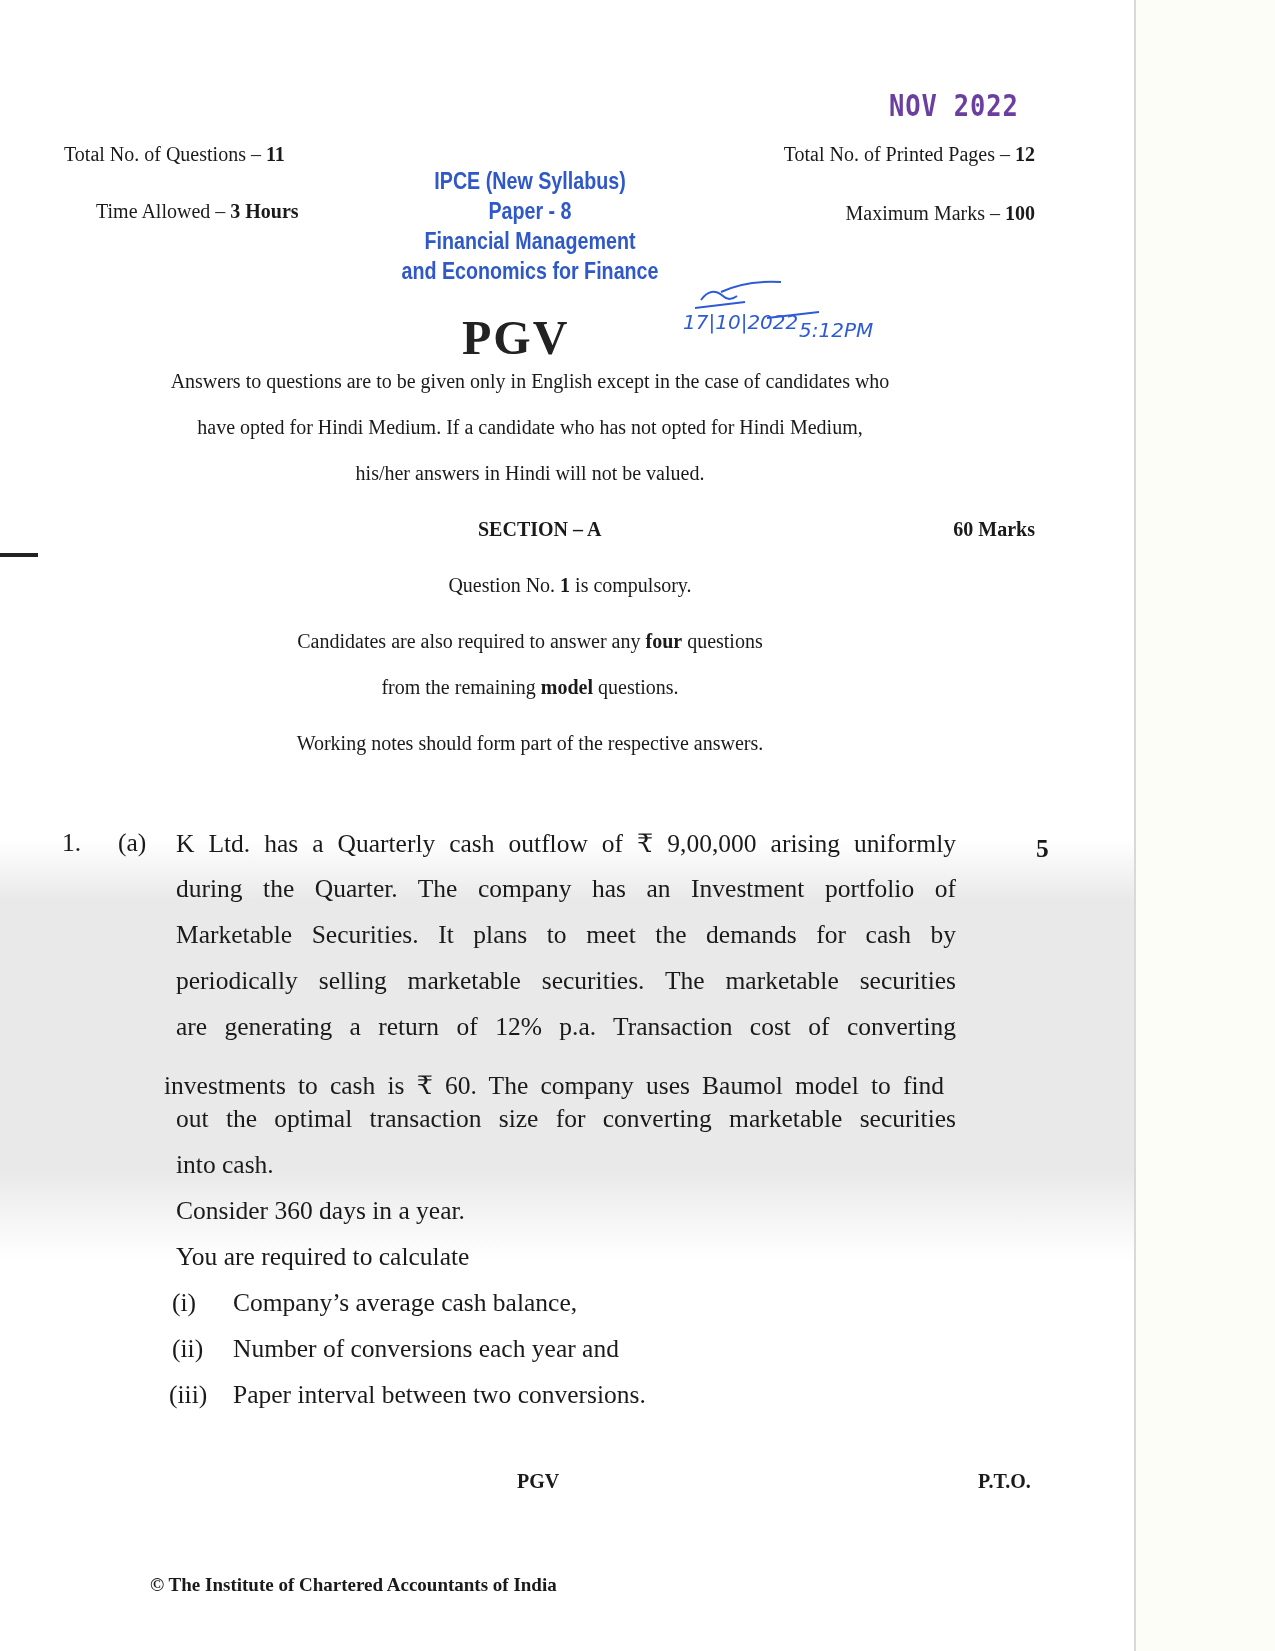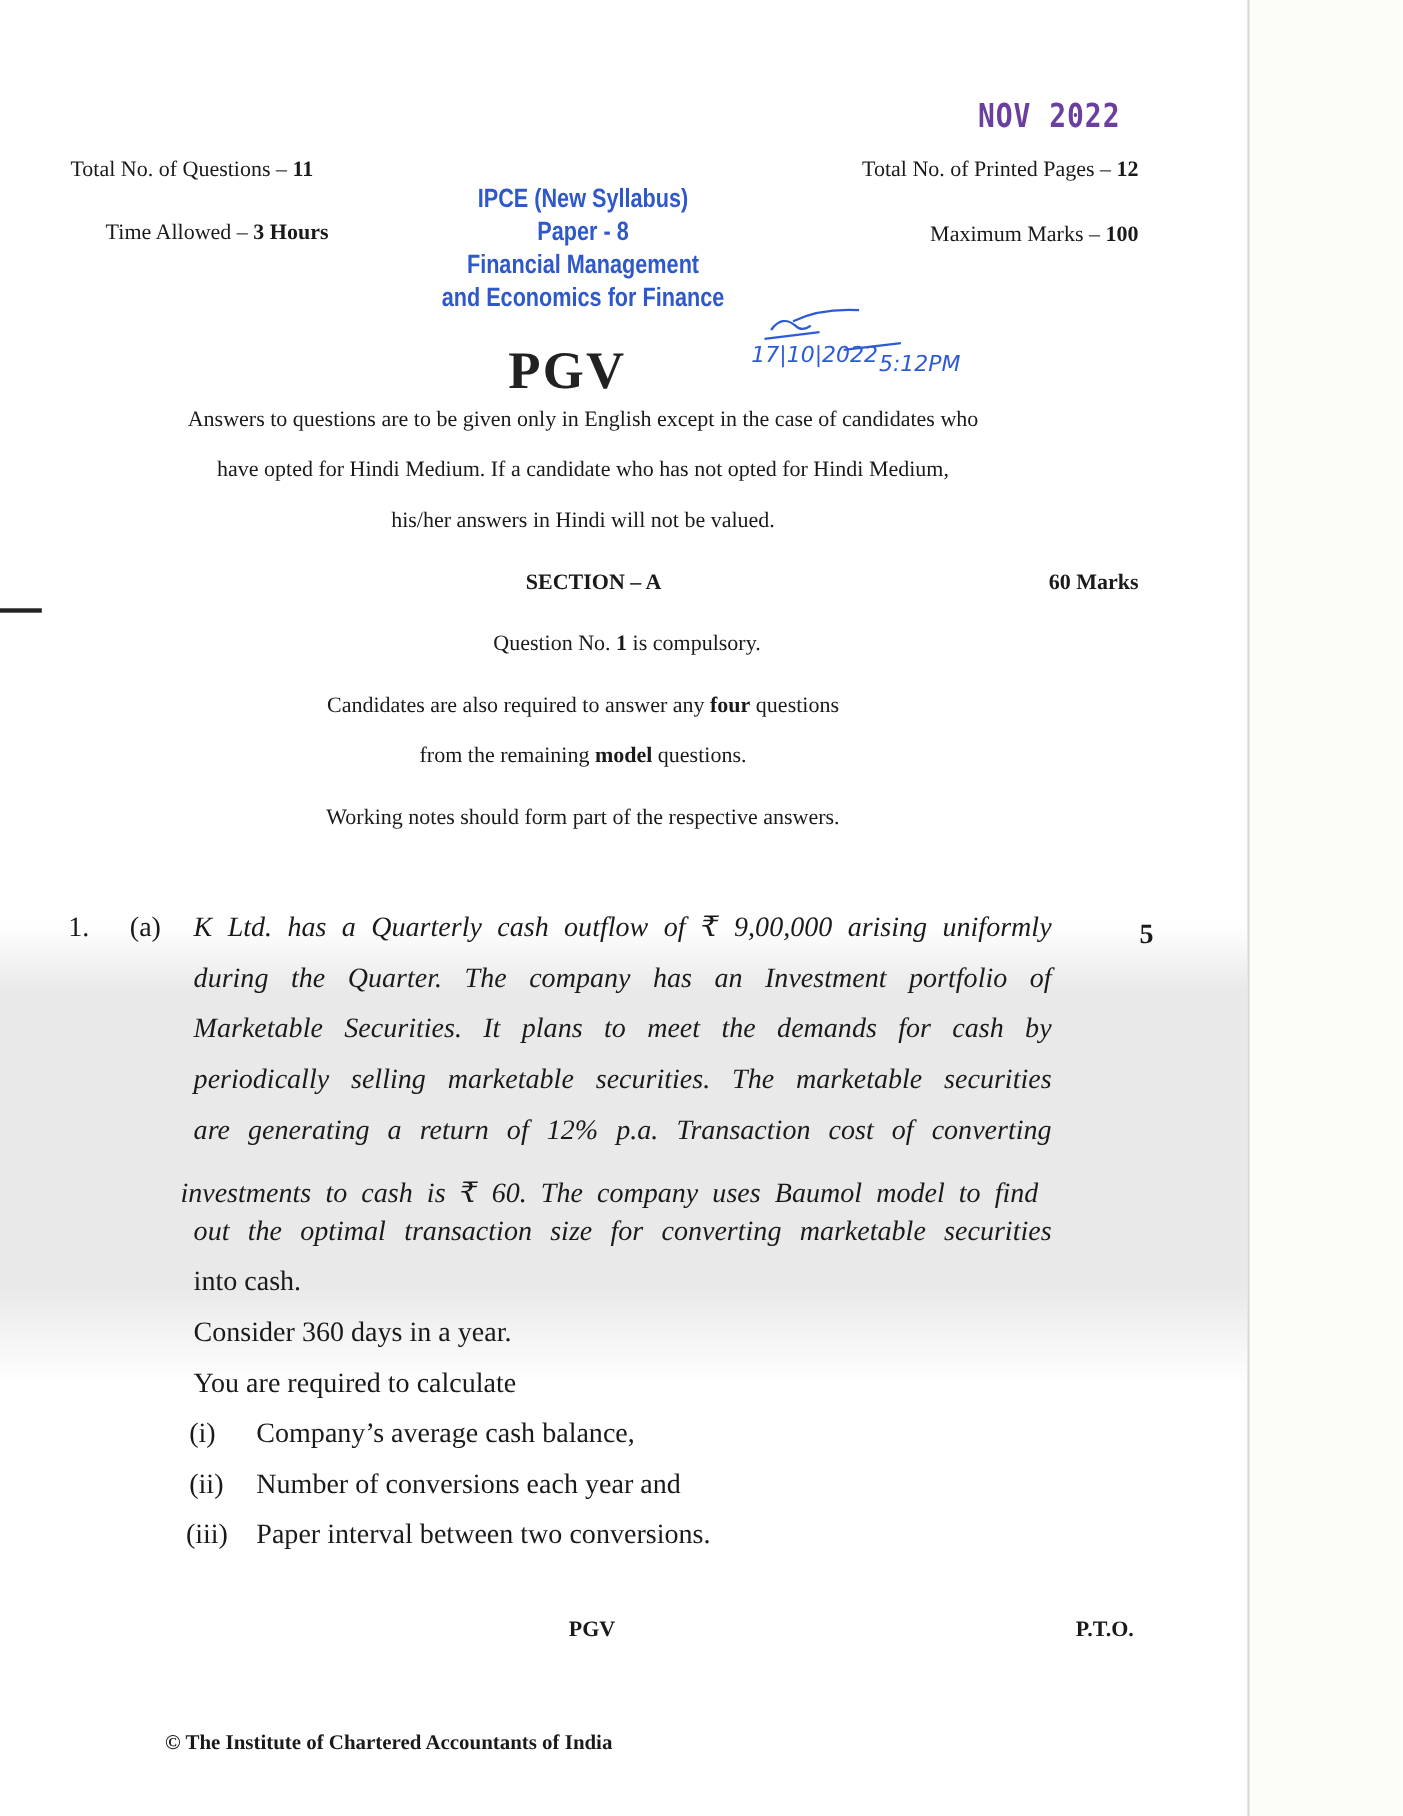--- a/index.html
+++ b/index.html
@@ -35,21 +35,21 @@
     font-weight: bold; font-size: 24px; text-align: center;
     transform: scaleX(0.82); transform-origin: center;
     line-height: 30px;
   }
   .code-big { font-size: 48px; font-weight: bold; letter-spacing: 2px; color: #222; }
   .handwriting {
     color: #2d5bd6; font-family: "DejaVu Sans", sans-serif; font-style: italic;
     font-size: 20px;
   }
   .centered { text-align: center; }
-  .justify { text-align: justify; text-align-last: justify; font-style: italic; }
+  .justify { text-align: justify; text-align-last: justify; }
   .body-line { font-size: 25.5px; }
   .left-mark {
     position: absolute; left: 0; top: 553px; width: 38px; height: 4px; background: #222;
   }
 </style>
 </head>
 <body>
 
 <div class="page"></div>
 <div class="page-shadow-band"></div>

